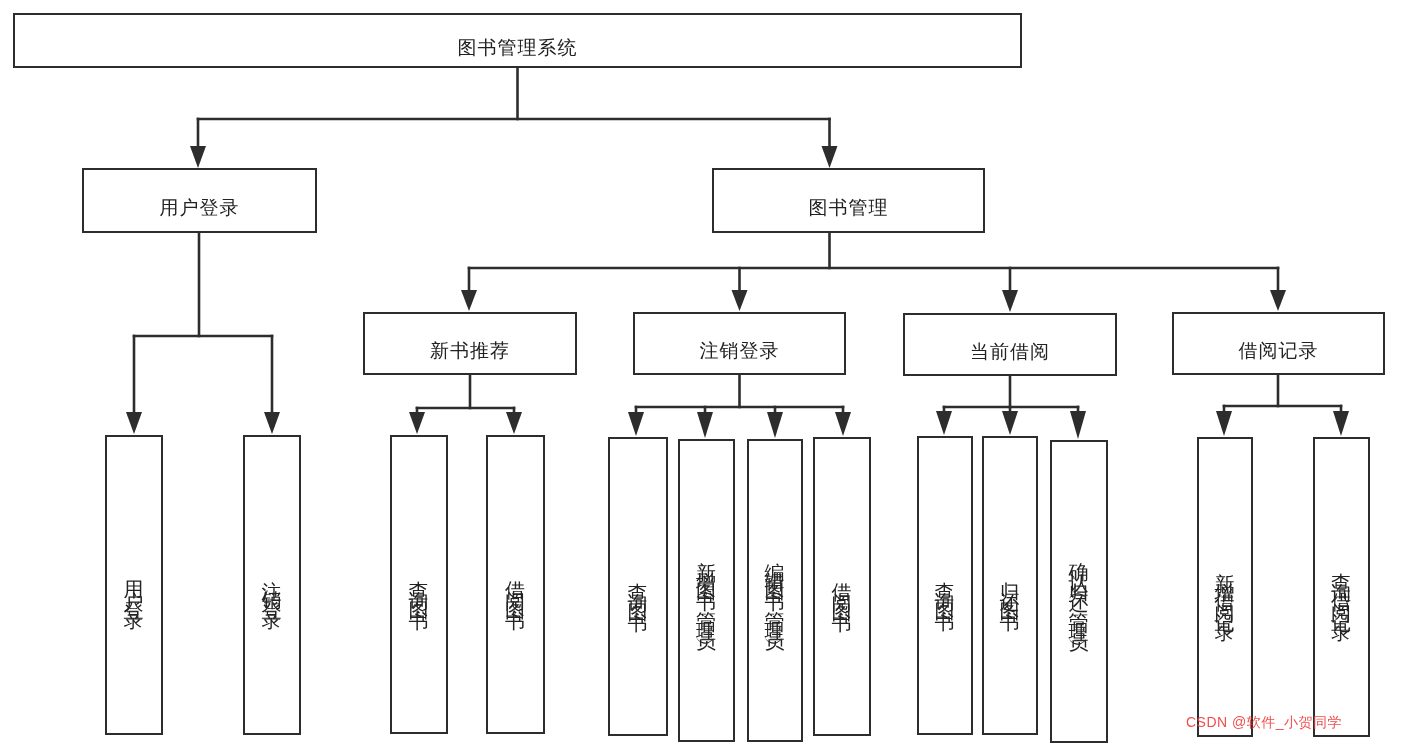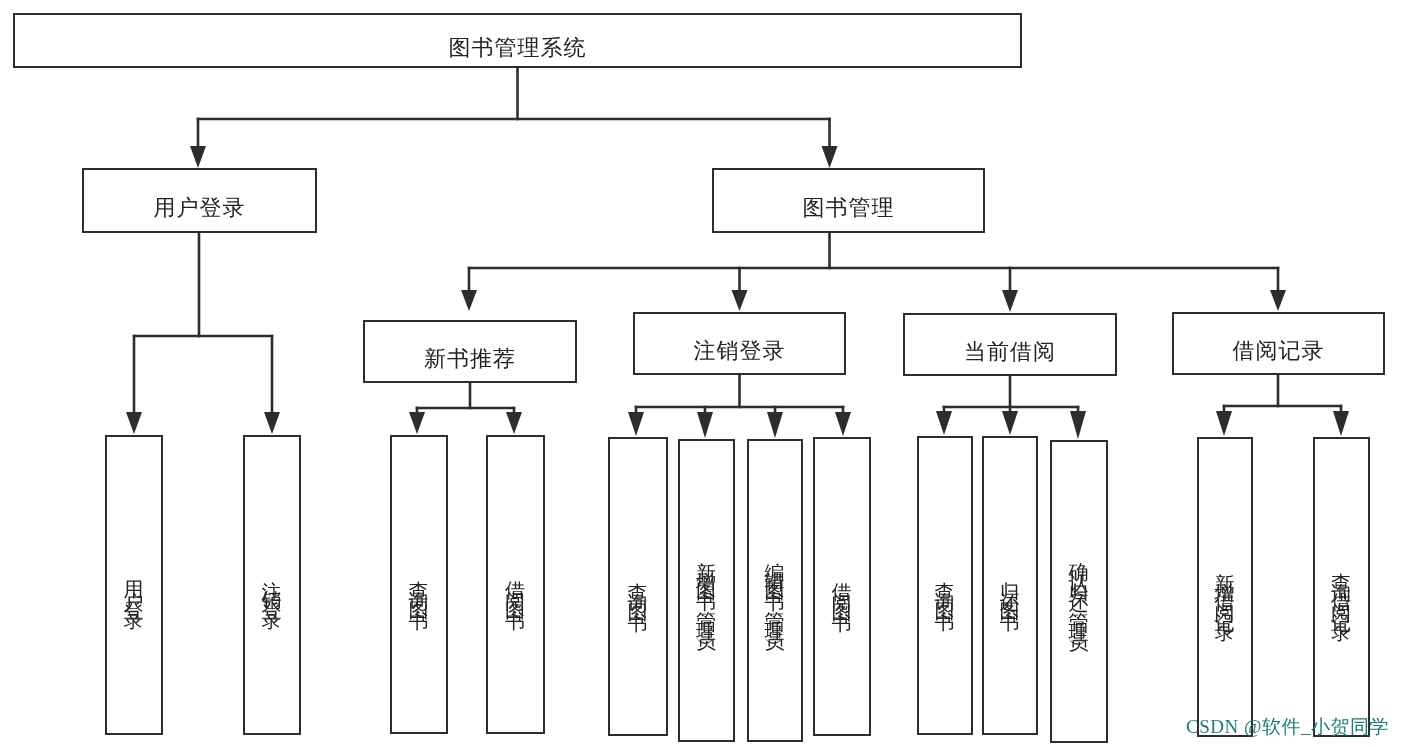--- a/index.html
+++ b/index.html
@@ -37,65 +37,64 @@
     box-sizing: border-box;
     background: #ffffff;
     border: 2.5px solid #2d2d2d;
     display: flex;
     align-items: center;
     justify-content: center;
     color: #222222;
     z-index: 2;
   }
   .hlabel {
-    font-size: 22px;
+    font-size: 19px;
     letter-spacing: 1px;
     white-space: nowrap;
     margin-top: 15px;
   }
   .leaf {
     writing-mode: vertical-rl;
     text-orientation: mixed;
     font-size: 20px;
     letter-spacing: 10px;
     line-height: 1;
     white-space: nowrap;
   }
   
   #n-root { left: 13px;   top: 13px;  width: 1009px; height: 55px; }
   #n-l2a  { left: 82px;   top: 168px; width: 235px;  height: 65px; }
   #n-l2b  { left: 712px;  top: 168px; width: 273px;  height: 65px; }
-  #n-l3a  { left: 363px;  top: 320px; width: 214px;  height: 63px; }
+  #n-l3a  { left: 363px;  top: 312px; width: 214px;  height: 63px; }
   #n-l3b  { left: 633px;  top: 312px; width: 213px;  height: 63px; }
   #n-l3c  { left: 903px;  top: 313px; width: 214px;  height: 63px; }
   #n-l3d  { left: 1172px; top: 312px; width: 213px;  height: 63px; }
   #lf-u1 { left: 105px;  top: 435px; width: 58px; height: 300px; }
   #lf-u2 { left: 243px;  top: 435px; width: 58px; height: 300px; }
   #lf-n1 { left: 390px;  top: 435px; width: 58px; height: 299px; }
   #lf-n2 { left: 486px;  top: 435px; width: 59px; height: 299px; }
   #lf-b1 { left: 608px;  top: 437px; width: 60px; height: 299px; }
   #lf-b2 { left: 678px;  top: 439px; width: 57px; height: 303px; }
   #lf-b3 { left: 747px;  top: 439px; width: 56px; height: 303px; }
   #lf-b4 { left: 813px;  top: 437px; width: 58px; height: 299px; }
   #lf-c1 { left: 917px;  top: 436px; width: 56px; height: 299px; }
   #lf-c2 { left: 982px;  top: 436px; width: 56px; height: 299px; }
   #lf-c3 { left: 1050px; top: 440px; width: 58px; height: 303px; }
   #lf-r1 { left: 1197px; top: 437px; width: 56px; height: 300px; }
   #lf-r2 { left: 1313px; top: 437px; width: 57px; height: 300px; }
   .watermark {
     position: absolute;
     left: 1186px;
     top: 714px;
-    font-size: 19px;
-    color: #0f766e;
+    font-size: 14px;
+    color: #ef4444;
     opacity: 0.95;
     letter-spacing: 0.5px;
     white-space: nowrap;
     z-index: 5;
-    font-family: Liberation Serif, serif;
   }
 </style>
 </head>
 <body>
 
 <div class="stage">
 
   <svg class="wires" viewBox="0 0 1405 747" xmlns="http://www.w3.org/2000/svg">
     <g>
       <line x1="517.5" y1="68" x2="517.5" y2="119"></line>

